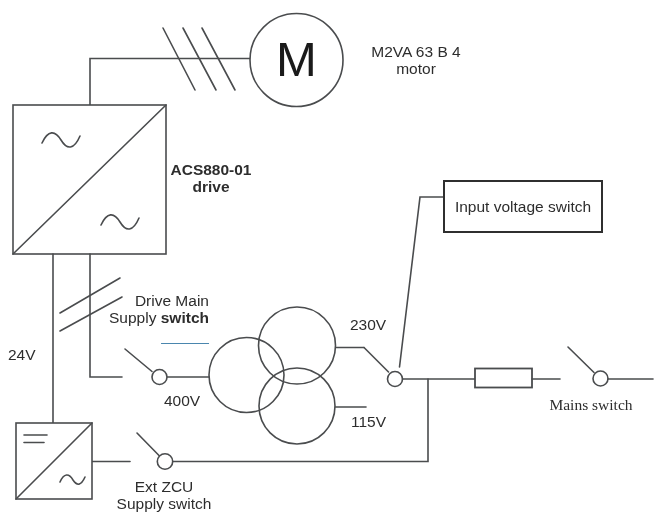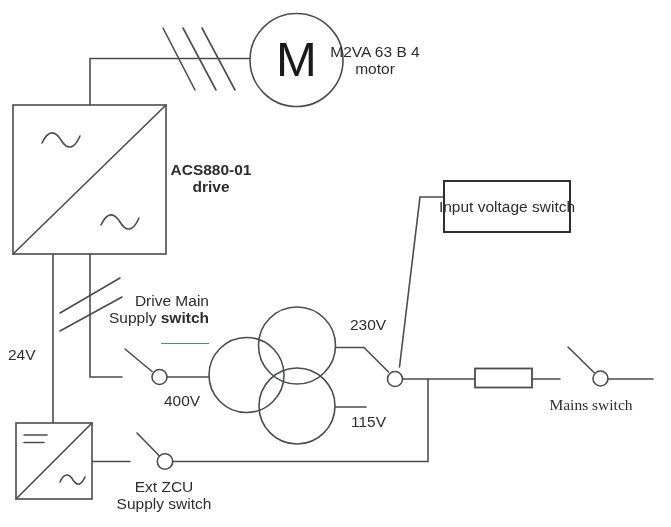--- a/index.html
+++ b/index.html
@@ -15,21 +15,21 @@
   .ctr{transform:translateX(-50%);}
   .motor-m{
     position:absolute;left:250px;top:12px;width:93px;height:93px;
     display:flex;align-items:center;justify-content:center;
     font-size:49px;color:#1a1a1a;
   }
   .link-word{
     border-bottom:1.6px solid #4a86ae;padding-bottom:17px;font-weight:bold;
   }
   .callout{
-    position:absolute;left:443px;top:180px;width:128px;height:53px;
+    position:absolute;left:443px;top:180px;width:160px;height:53px;
     box-sizing:border-box;border:2px solid #2f2f2f;background:#ffffff;
     display:flex;flex-direction:column;align-items:center;justify-content:center;
     color:#2d2d2d;font-size:15.5px;line-height:19px;white-space:nowrap;
   }
 </style>
 </head>
 <body>
 
 <div id="stage">
 
@@ -107,21 +107,21 @@
       <g>
         <line x1="24" y1="435" x2="47" y2="435"></line>
         <line x1="24" y1="442.5" x2="44" y2="442.5"></line>
       </g>
       <path d="M 60 482 C 64 473, 69 473, 73 480 C 77 486, 81 486, 85 477"></path>
     </g>
   </svg>
 
   <div class="motor-m">M</div>
 
-  <div class="lbl ctr" style="left:375px;top:44px;">
+  <div class="lbl ctr" style="left:416px;top:44px;">
     <div>M2VA 63 B 4</div>
     <div>motor</div>
   </div>
 
   <div class="lbl ctr" style="left:211px;top:162px;font-weight:bold;">
     <div>ACS880-01</div>
     <div>drive</div>
   </div>
 
   <div class="lbl" style="left:8px;top:347px;">24V</div>

